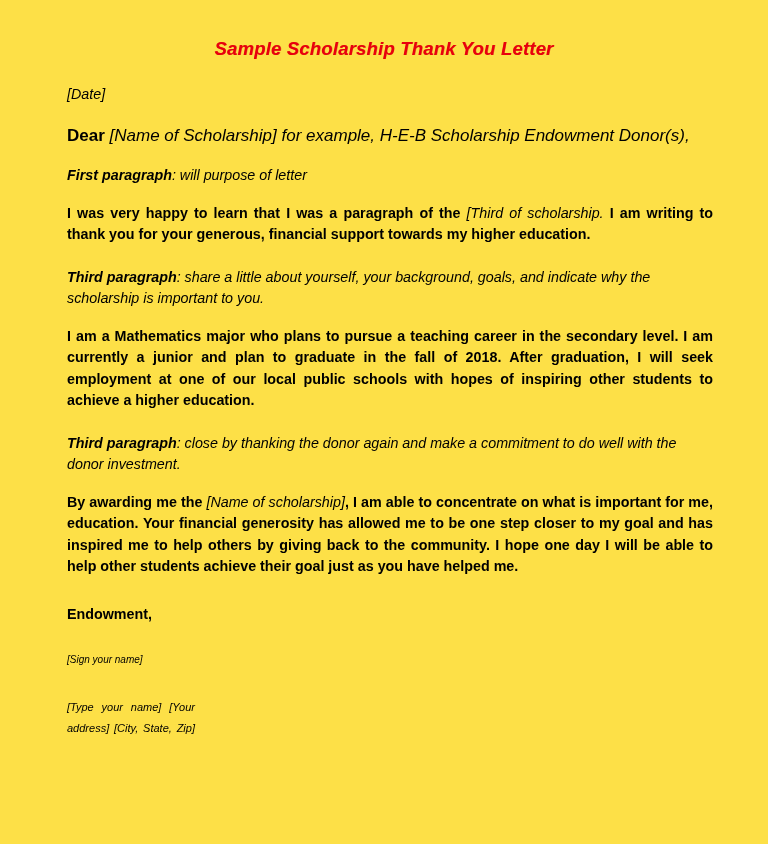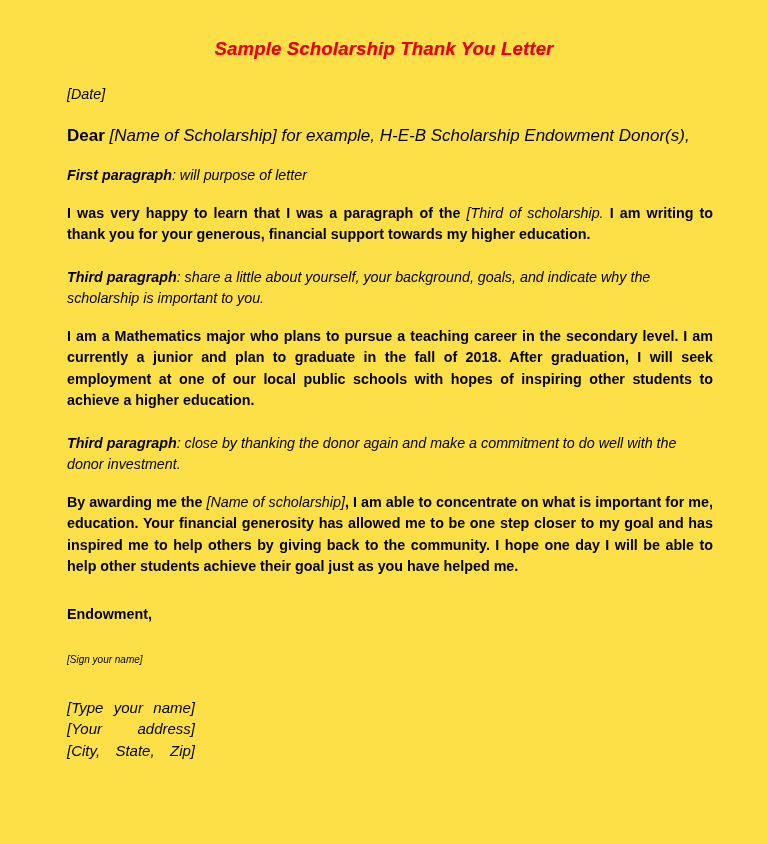--- a/index.html
+++ b/index.html
@@ -80,21 +80,21 @@
   }
   .sign-line {
     font-style: italic;
     font-size: 10px;
     line-height: 21.5px;
     margin: 0 0 26px 0;
   }
   .addr-block {
     width: 128px;
     font-style: italic;
-    font-size: 15px;
+    font-size: 11px;
     line-height: 21.5px;
     text-align: justify;
     text-justify: inter-word;
     margin: 0;
   }
   .addr-block::after {
     content: "";
     display: inline-block;
     width: 100%;
   }

